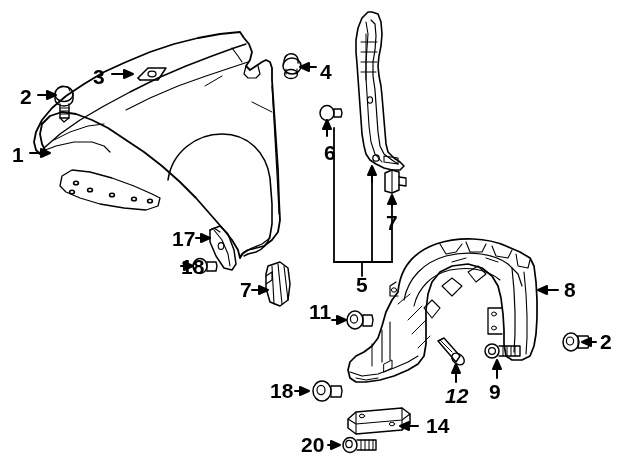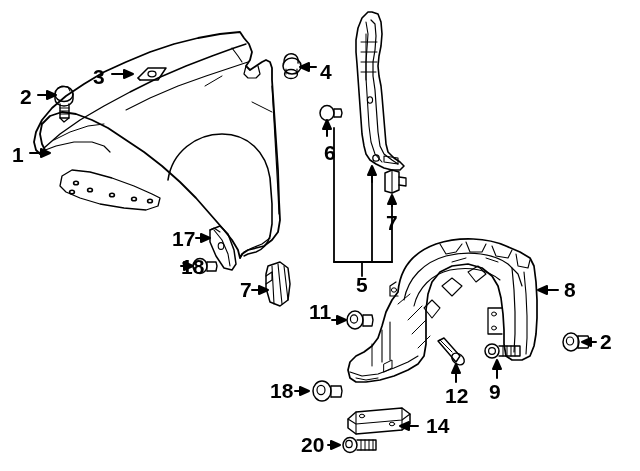--- a/index.html
+++ b/index.html
@@ -365,21 +365,21 @@
   <div class="callout" style="left:20px;  top:86px;">2</div>
   <div class="callout" style="left:93px;  top:66px;">3</div>
   <div class="callout" style="left:320px; top:61px;">4</div>
   <div class="callout" style="left:356px; top:274px;">5</div>
   <div class="callout" style="left:324px; top:142px;">6</div>
   <div class="callout" style="left:386px; top:212px;">7</div>
   <div class="callout" style="left:564px; top:279px;">8</div>
   <div class="callout" style="left:489px; top:381px;">9</div>
   <div class="callout" style="left:600px; top:331px;">2</div>
   <div class="callout" style="left:309px; top:301px;">11</div>
-  <div class="callout" style="left:445px; top:385px;">12</div>
+  <div class="callout" style="left:445px; top:385px;font-style:italic;">12</div>
   <div class="callout" style="left:270px; top:380px;">18</div>
   <div class="callout" style="left:426px; top:415px;">14</div>
   <div class="callout" style="left:301px; top:434px;">20</div>
   <div class="callout" style="left:240px; top:279px;">7</div>
   <div class="callout" style="left:172px; top:228px;">17</div>
   <div class="callout" style="left:157px; top:256px;margin-left:24px;">18</div>
 
 </div>
 
 </body></html>

